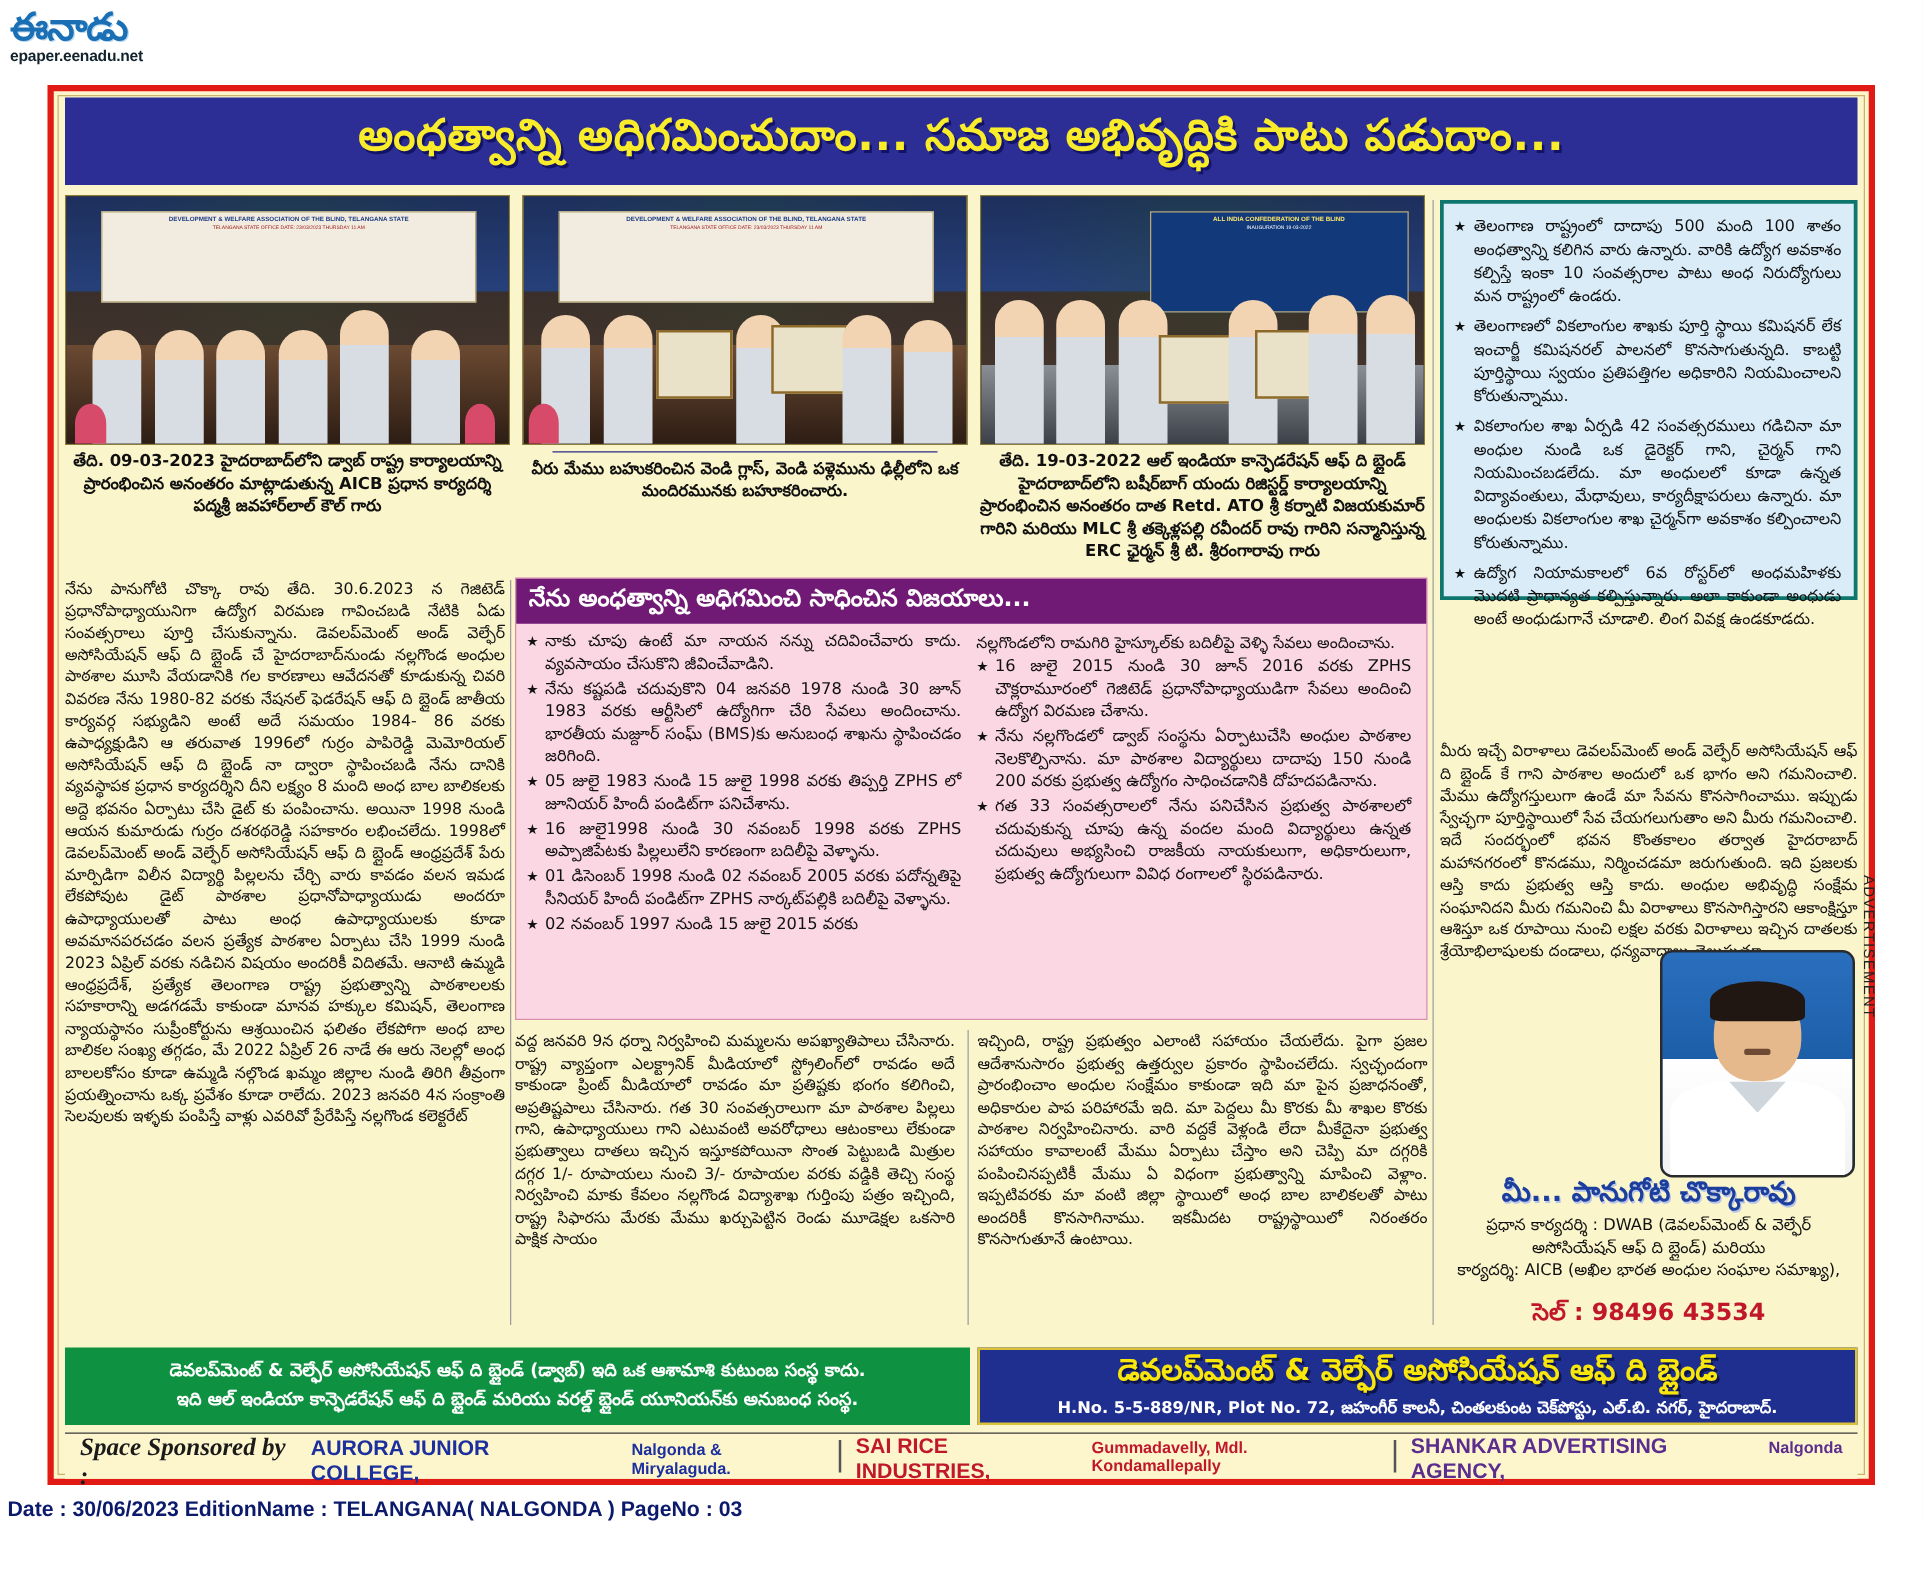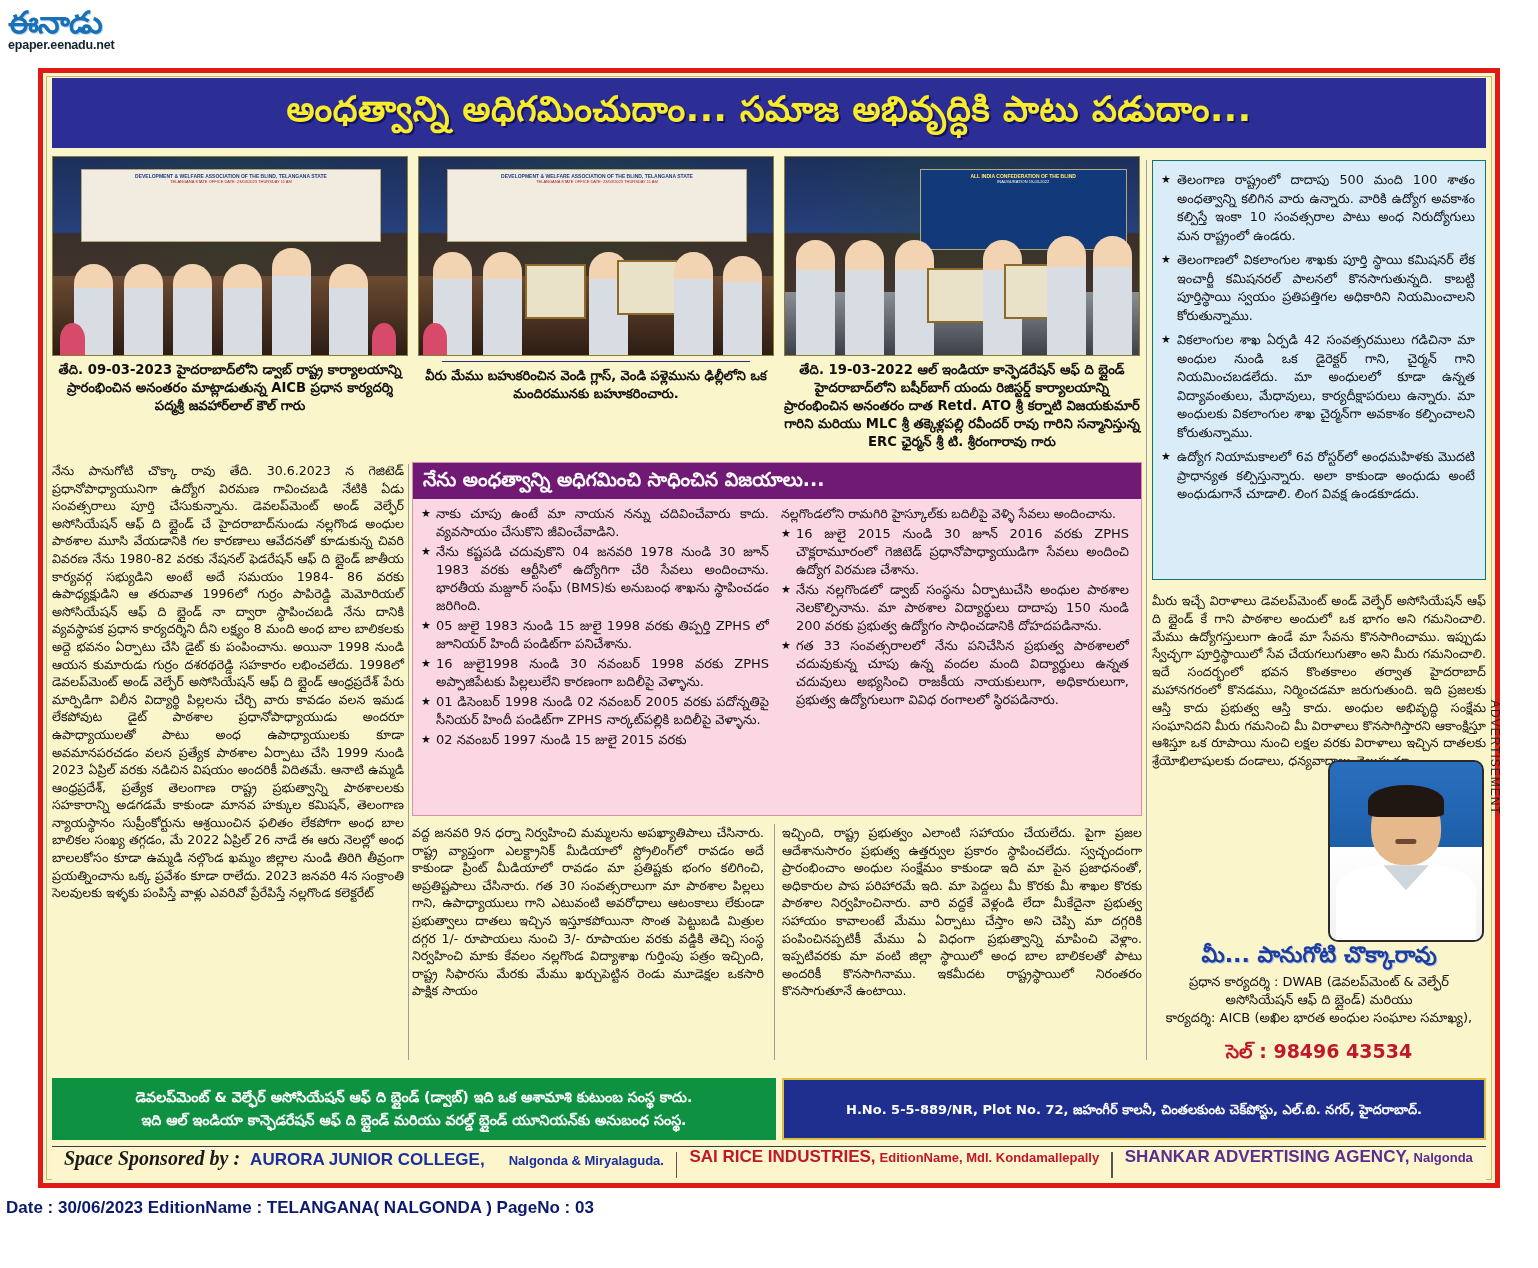--- a/index.html
+++ b/index.html
@@ -74,22 +74,22 @@
   
   .midcol{position:absolute;left:412px;top:824px;width:352px;height:236px;}
   .midcol p,.rightmid p{margin:0;font-family:"DejaVu Sans",sans-serif;font-size:12.6px;
                         line-height:17.6px;color:#111;text-align:justify;}
   .rightmid{position:absolute;left:782px;top:824px;width:360px;height:236px;}
 
   
   .vrule{position:absolute;width:1px;background:#9d9d9d;}
 
   
-  .bluebox{position:absolute;left:1152px;top:160px;width:334px;height:420px;
-           background:#d9ecf8;border:1px solid #0f766e;box-sizing:border-box;padding:10px 10px 6px 8px;}
+  .bluebox{position:absolute;left:1152px;top:160px;width:334px;height:320px;
+           background:#d9ecf8;border:3px solid #0f766e;box-sizing:border-box;padding:10px 10px 6px 8px;}
   .bluebox ul{margin:0;padding:0;list-style:none;}
   .bluebox li{font-family:"DejaVu Sans",sans-serif;font-size:12.8px;line-height:18.5px;color:#101010;
               text-align:justify;padding-left:16px;position:relative;margin-bottom:6px;}
   .bluebox li:before{content:"\2605";position:absolute;left:0;top:0;font-size:11px;color:#101010;}
 
   .rightbody{position:absolute;left:1152px;top:592px;width:334px;height:330px;}
   .rightbody p{margin:0;font-family:"DejaVu Sans",sans-serif;font-size:12.6px;line-height:17.8px;
                color:#111;text-align:justify;}
 
   
@@ -302,33 +302,34 @@
     <div class="sign-line">కార్యదర్శి: AICB (అఖిల భారత అంధుల సంఘాల సమాఖ్య),</div>
     <div class="sign-cell"><span>సెల్ : </span><span>98496 43534</span></div>
   </div>
 
   <div class="greenbar">
     <div>డెవలప్‌మెంట్ &amp; వెల్ఫేర్ అసోసియేషన్ ఆఫ్ ది బ్లైండ్ (డ్వాబ్) ఇది ఒక ఆశామాశి కుటుంబ సంస్థ కాదు.</div>
     <div>ఇది ఆల్ ఇండియా కాన్ఫెడరేషన్ ఆఫ్ ది బ్లైండ్ మరియు వరల్డ్ బ్లైండ్ యూనియన్‌కు అనుబంధ సంస్థ.</div>
   </div>
 
   <div class="bluebar">
+    <div class="bb1">డెవలప్‌మెంట్ &amp; వెల్ఫేర్ అసోసియేషన్ ఆఫ్ ది బ్లైండ్</div>
     <div class="bb2">H.No. 5-5-889/NR, Plot No. 72, జహంగీర్ కాలనీ, చింతలకుంట చెక్‌పోస్టు, ఎల్.బి. నగర్, హైదరాబాద్.</div>
   </div>
 
   <div class="sponsors">
     <div class="sp-cell">
       <span class="sp-label">Space Sponsored by :</span>
       <span class="sp-main" style="color:#1b2f9e;">AURORA JUNIOR COLLEGE,</span>
       <span class="sp-sub" style="color:#1b2f9e;padding-left:20px;">Nalgonda &amp; Miryalaguda.</span>
     </div>
     <div class="sp-div"></div>
     <div class="sp-cell">
       <span class="sp-main" style="color:#c0172a;">SAI RICE INDUSTRIES,</span>
-      <span class="sp-sub" style="color:#c0172a;">EditionName, Mdl. Kondamallepally</span>
+      <span class="sp-sub" style="color:#c0172a;">Gummadavelly, Mdl. Kondamallepally</span>
     </div>
     <div class="sp-div"></div>
     <div class="sp-cell">
       <span class="sp-main" style="color:#5b2d8e;">SHANKAR ADVERTISING AGENCY,</span>
       <span class="sp-sub" style="color:#5b2d8e;">Nalgonda</span>
     </div>
   </div>
 
   <div class="advert">ADVERTISEMENT</div>
 

